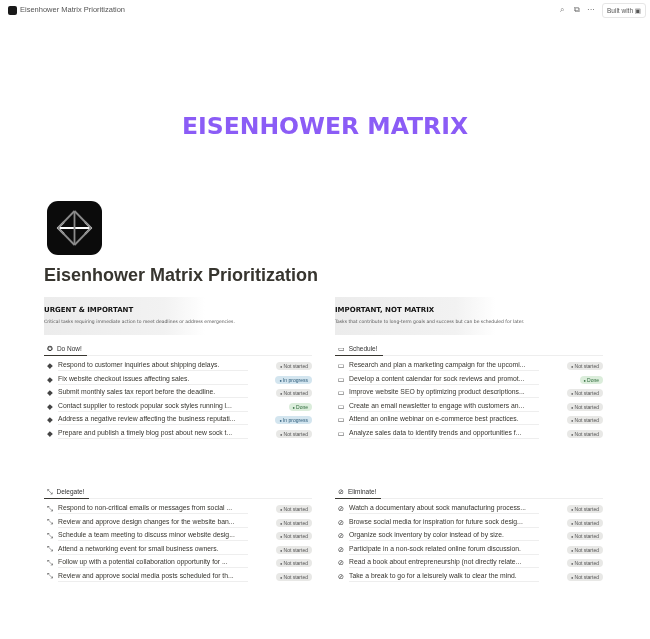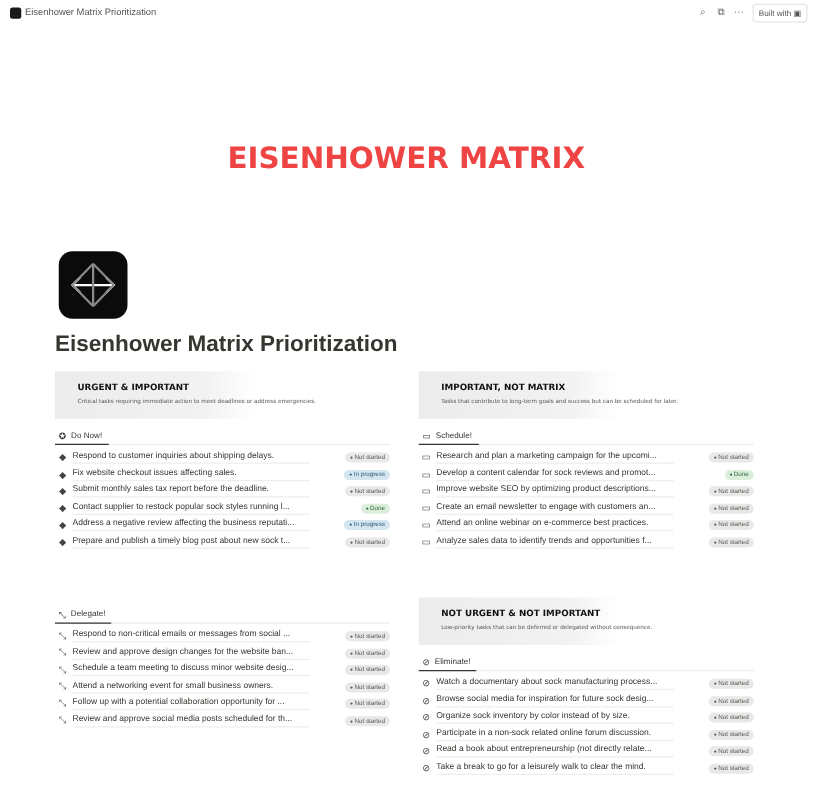--- a/index.html
+++ b/index.html
@@ -2,25 +2,25 @@
 <html><head>
 <meta charset="utf-8">
 <style>
 *{box-sizing:border-box;margin:0;padding:0}
 body{width:650px;height:639px;background:#fff;font-family:"Liberation Sans",sans-serif;color:#37352f;position:relative;overflow:hidden}
 .topbar{position:absolute;left:0;top:0;width:650px;height:22px}
 .ws-icon{position:absolute;left:8px;top:6px;width:9px;height:9px;border-radius:2px;background:#191919}
 .ws-title{position:absolute;left:20px;top:5px;font-size:7.5px;color:#555}
 .tb-icon{position:absolute;top:5px;font-size:8px;color:#666}
 .built{position:absolute;left:602px;top:3px;width:44px;height:15px;border:1px solid #e6e6e6;border-radius:3px;font-size:6.5px;color:#555;padding:3px 0 0 4px}
-.hero{position:absolute;left:0;top:112px;width:650px;text-align:center;font-family:"DejaVu Sans",sans-serif;font-weight:900;font-size:23.5px;letter-spacing:0;color:#ef4444}
+.hero{position:absolute;left:0;top:112px;width:650px;text-align:center;font-family:"DejaVu Sans",sans-serif;font-weight:900;font-size:23.5px;letter-spacing:0;color:#8b5cf6}
 .page-icon{position:absolute;left:47px;top:201px;width:55px;height:54px;border-radius:11px;background:#0b0b0b}
 .page-title{position:absolute;left:44px;top:265px;font-size:18px;font-weight:bold;color:#37352f}
 .quad{position:absolute;width:268px}
-.qhead{height:38px;background:linear-gradient(90deg,#ececec 0%,#f2f2f2 45%,#ffffff 60%);padding:9px 0 0 18px}
+.qhead{height:38px;background:linear-gradient(90deg,#ececec 0%,#f2f2f2 45%,#ffffff 60%);padding:9px 0 0 0}
 .qtitle{font-size:7px;font-weight:bold;color:#111;font-family:"DejaVu Sans",sans-serif}
 .qdesc{font-size:4.5px;color:#555;margin-top:5px;font-family:"DejaVu Sans",sans-serif}
 .tabrow{position:relative;height:17px;border-bottom:1px solid #eee;margin-top:4px}
 .tab{position:absolute;left:0;top:0;height:17px;padding:3px 5px 0 3px;border-bottom:1.5px solid #37352f;font-size:6.5px;color:#333;display:flex;gap:4px;align-items:center}
 .tab .ic{font-size:7px}
 .row{position:relative;height:13.5px;display:flex;align-items:center}
 .row .ic{width:8px;font-size:7.5px;margin:0 4px 0 2px;color:#444;text-align:center}
 .row .txt{font-size:6.8px;color:#37352f;width:190px;white-space:nowrap;overflow:hidden;border-bottom:1px solid #eee;line-height:10px}
 .badge{position:absolute;right:0;top:3px;font-size:5px;height:8px;line-height:8px;padding:0 4px;border-radius:5px}
 .ns{background:#e8e8e6;color:#555}
@@ -181,24 +181,20 @@
       <span class="txt">Follow up with a potential collaboration opportunity for ...</span>
       <span class="badge ns">Not started</span>
       </div>
       <div class="row">
       <span class="ic">⤡</span>
       <span class="txt">Review and approve social media posts scheduled for th...</span>
       <span class="badge ns">Not started</span>
       </div>
     </div>
     <div class="quad" style="left: 335px; top: 478px;">
-      <div class="qhead">
-    <div class="qtitle">NOT URGENT &amp; NOT IMPORTANT</div>
-    <div class="qdesc">Low-priority tasks that can be deferred or delegated without consequence.</div>
-      </div>
     <div class="tabrow">
     <div class="tab">
           <span class="ic">⊘</span>
           <span>Eliminate!</span>
         </div>
       </div>
     <div style="height:3px"></div>
       <div class="row">
       <span class="ic">⊘</span>
       <span class="txt">Watch a documentary about sock manufacturing process...</span>

